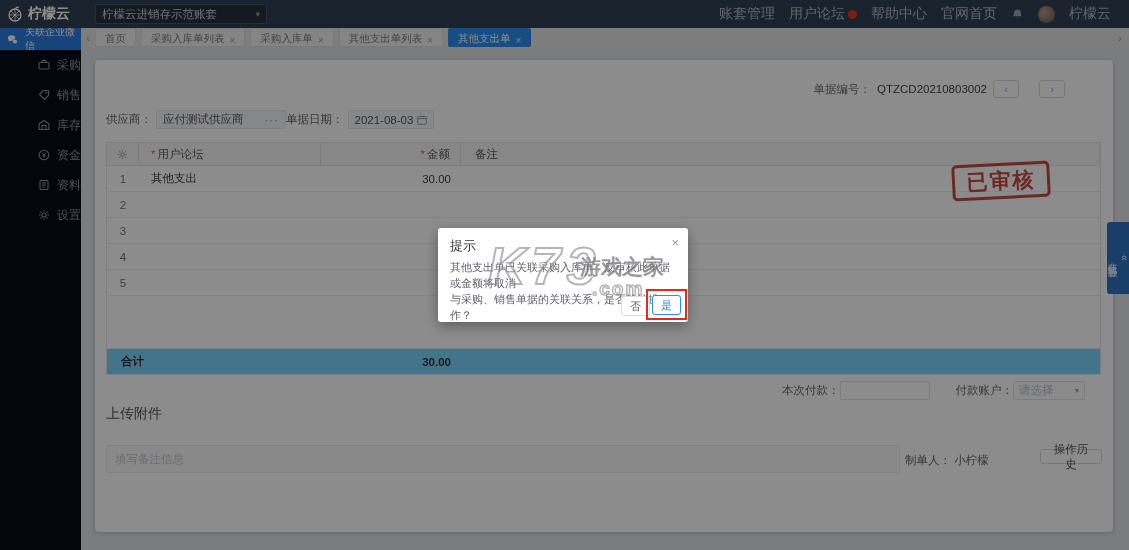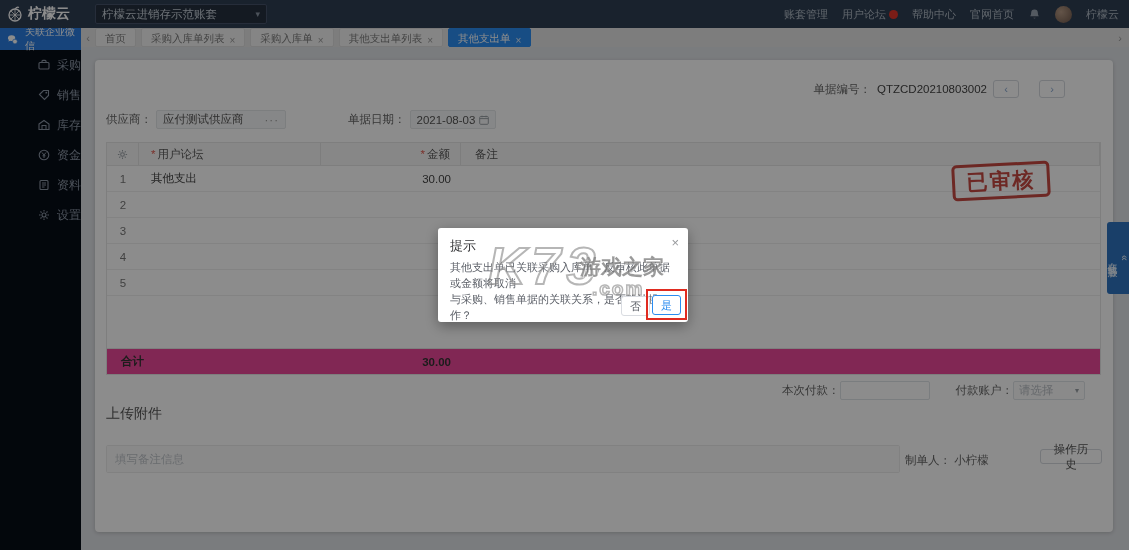--- a/index.html
+++ b/index.html
@@ -3,21 +3,21 @@
 <meta charset="utf-8">
 <style>
   html,body{margin:0;padding:0;background:#1b1b1b;}
   #app{position:relative;width:1129px;height:550px;overflow:hidden;
        font-family:"Liberation Sans","DejaVu Sans",sans-serif;background:#dfe2e6;font-size:12px;color:#333;}
   
   .topbar{position:absolute;top:0;left:0;right:0;height:28px;background:#2f3e52;display:flex;align-items:center;z-index:5;}
   .brand{display:flex;align-items:center;gap:5px;color:#fff;font-size:14px;font-weight:bold;width:81px;padding-left:7px;box-sizing:border-box;}
   .acct-select{display:flex;align-items:center;justify-content:space-between;width:172px;height:20px;margin-left:14px;
        background:#26313f;border:1px solid #45536a;border-radius:2px;color:#c6cfd8;font-size:11.5px;padding:0 6px;box-sizing:border-box;}
-  .top-right{margin-left:auto;display:flex;align-items:center;gap:14px;padding-right:10px;color:#aeb9c4;font-size:11px;}
+  .top-right{margin-left:auto;display:flex;align-items:center;gap:14px;padding-right:18px;color:#aeb9c4;font-size:14px;}
   .top-link{cursor:pointer;display:flex;align-items:center;gap:3px;}
   .red-dot{width:9px;height:9px;border-radius:50%;background:#e0362b;display:inline-block;}
   .avatar{width:17px;height:17px;border-radius:50%;background:radial-gradient(circle at 35% 35%,#b59a85,#6e574a);}
   
   .sidebar{position:absolute;top:28px;left:0;bottom:0;width:81px;background:#070d17;z-index:4;}
   .side-item{display:flex;align-items:center;gap:7px;height:22px;padding-left:7px;color:#8b96a5;font-size:10px;cursor:pointer;justify-content:flex-end;}
   .side-item.active{background:#2b7de0;color:#fff;}
   .side-item.menu{height:30px;padding-left:13px;font-size:12px;}
   .side-item svg{flex:0 0 auto;}
   
@@ -52,21 +52,21 @@
   .g-row{display:flex;align-items:center;height:25px;border-bottom:1px solid #efefef;color:#444;}
   .g-head{height:22px;background:#f6f6f6;border-bottom:1px solid #e6e6e6;color:#555;}
   .g-head .cell{border-right:1px solid #e3e3e3;height:100%;display:flex;align-items:center;box-sizing:border-box;}
   .cell{box-sizing:border-box;}
   .c-no{width:32px;display:flex;align-items:center;justify-content:center;color:#777;}
   .c-type{width:182px;padding-left:12px;}
   .c-amount{width:140px;padding-right:10px;text-align:right;justify-content:flex-end;display:flex;align-items:center;}
   .c-note{flex:1;padding-left:14px;}
   .req{color:#e05a4f;margin-right:2px;}
   .g-filler{flex:1;}
-  .g-total{display:flex;align-items:center;height:25px;border-top:1px solid #e6e6e6;background:#ec4899;font-weight:bold;color:#333;}
+  .g-total{display:flex;align-items:center;height:25px;border-top:1px solid #e6e6e6;background:#7dd3fc;font-weight:bold;color:#333;}
   .g-total .t-label{width:214px;padding-left:14px;box-sizing:border-box;}
   .g-total .t-amount{width:140px;text-align:right;padding-right:10px;box-sizing:border-box;}
   
   .stamp{position:absolute;left:857px;top:103px;width:92px;height:30px;border:3px solid #c23a32;border-radius:5px;
         display:flex;align-items:center;justify-content:center;color:#c23a32;font-size:21px;font-weight:bold;
         letter-spacing:2px;transform:rotate(-3deg);opacity:.92;}
   
   .payrow{position:absolute;right:28px;top:321px;display:flex;align-items:center;gap:0;font-size:11.5px;color:#666;}
   .pay-input{width:80px;height:17px;border:1px solid #dfe3e7;border-radius:2px;background:#fff;font-size:11px;padding:0 4px;box-sizing:content-box;}
   .pay-select{display:flex;align-items:center;justify-content:space-between;width:72px;height:19px;border:1px solid #dfe3e7;
@@ -241,21 +241,21 @@
         <button class="nav-btn">‹</button>
         <button class="nav-btn" style="margin-left:14px;">›</button>
       </div>
 
       <div class="formrow">
         <span>供应商：</span>
         <div class="field-box supplier">
           <span>应付测试供应商</span>
           <span class="dots">···</span>
         </div>
-        <span style="margin-left:62px;">单据日期：</span>
+        <span style="">单据日期：</span>
         <div class="field-box datebox">
           <span>2021-08-03</span>
           <span>
             <svg width="10" height="10" viewBox="0 0 10 10">
                 <rect x="0.7" y="1.5" width="8.6" height="7.8" rx="1" fill="none" stroke="#9aa0a6" stroke-width="1"></rect>
                 <path d="M0.7 3.6 H9.3 M3 0.7 V2.3 M7 0.7 V2.3" stroke="#9aa0a6" stroke-width="1"></path>
               </svg>
           </span>
         </div>
       </div>

